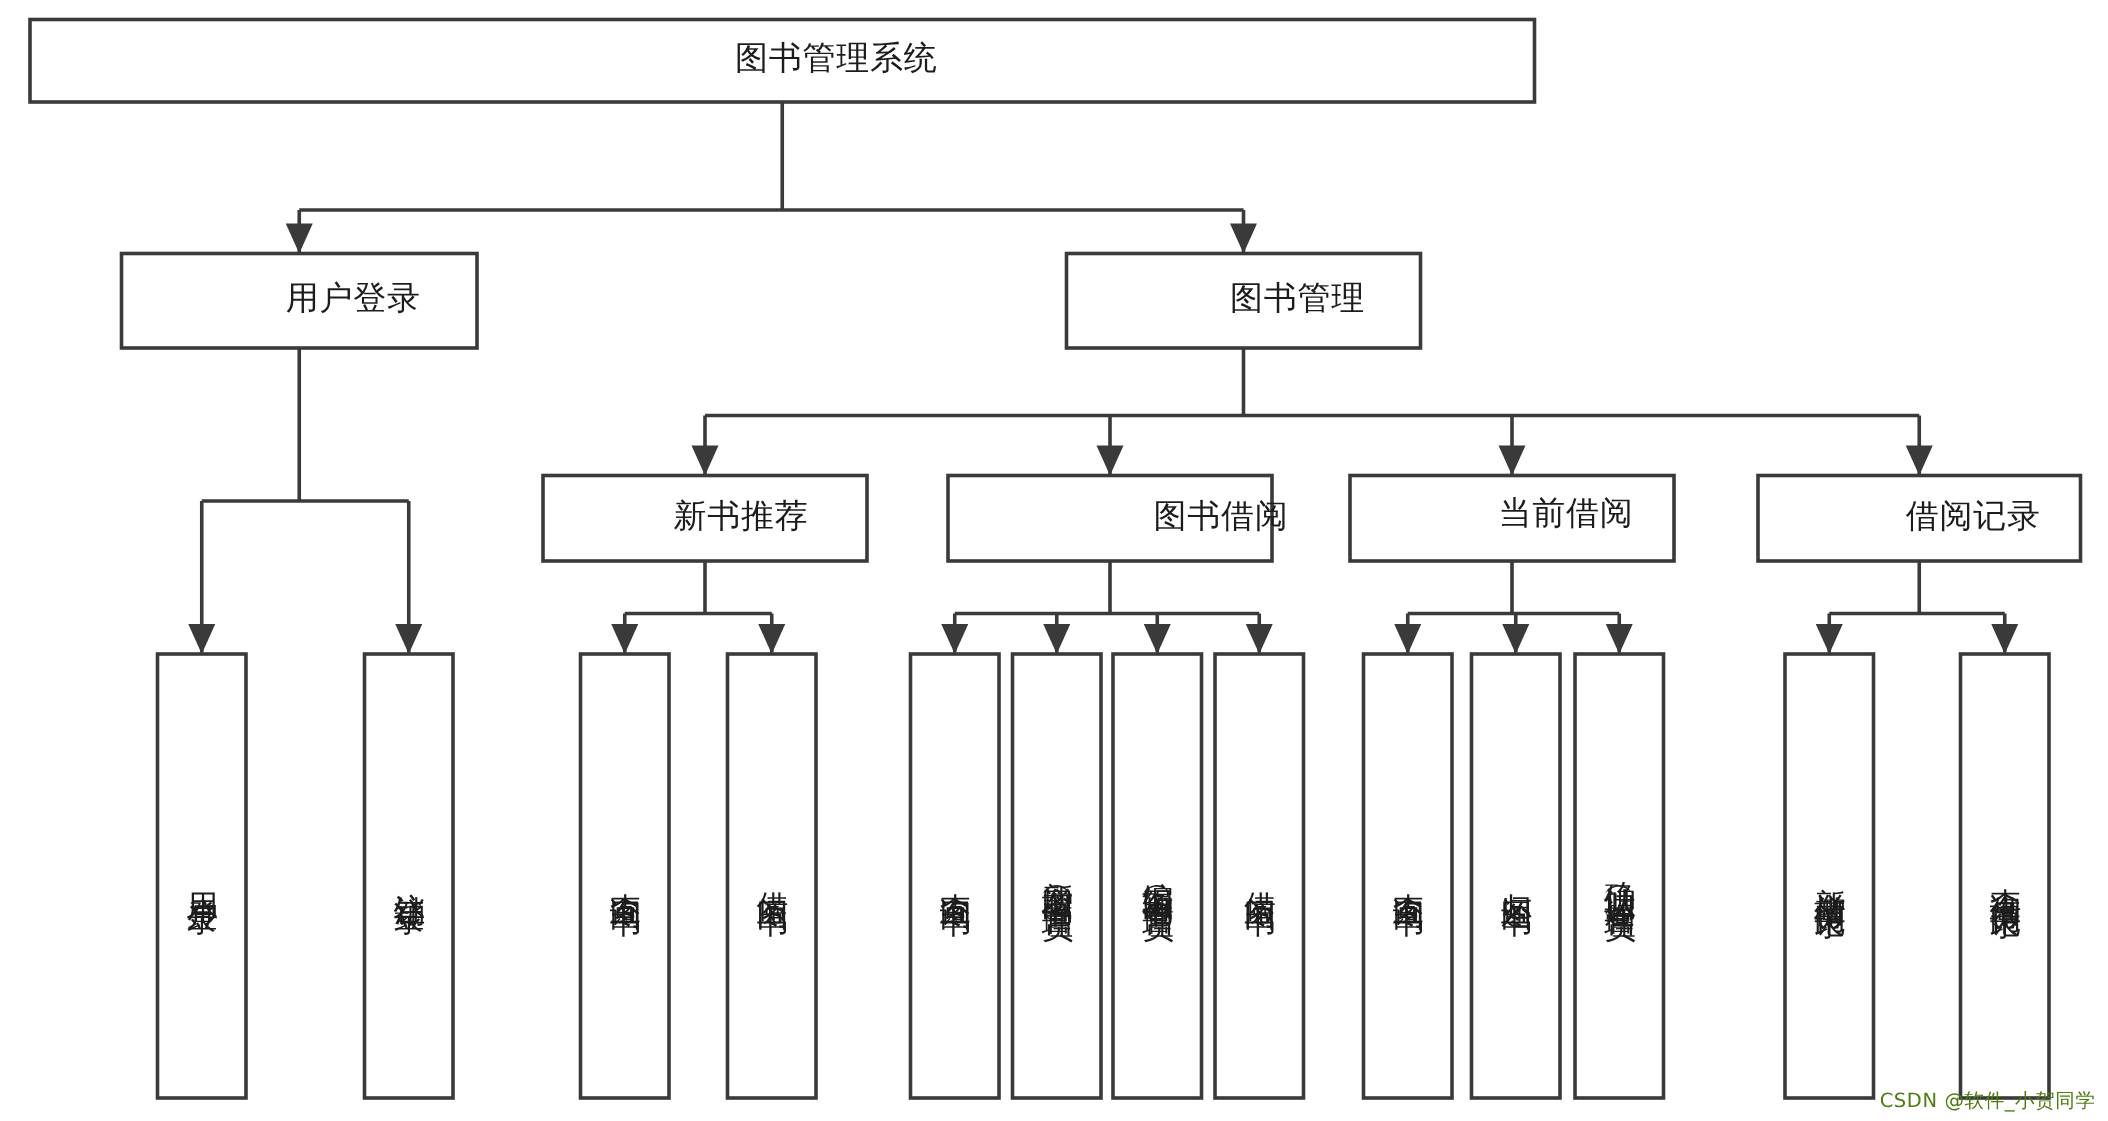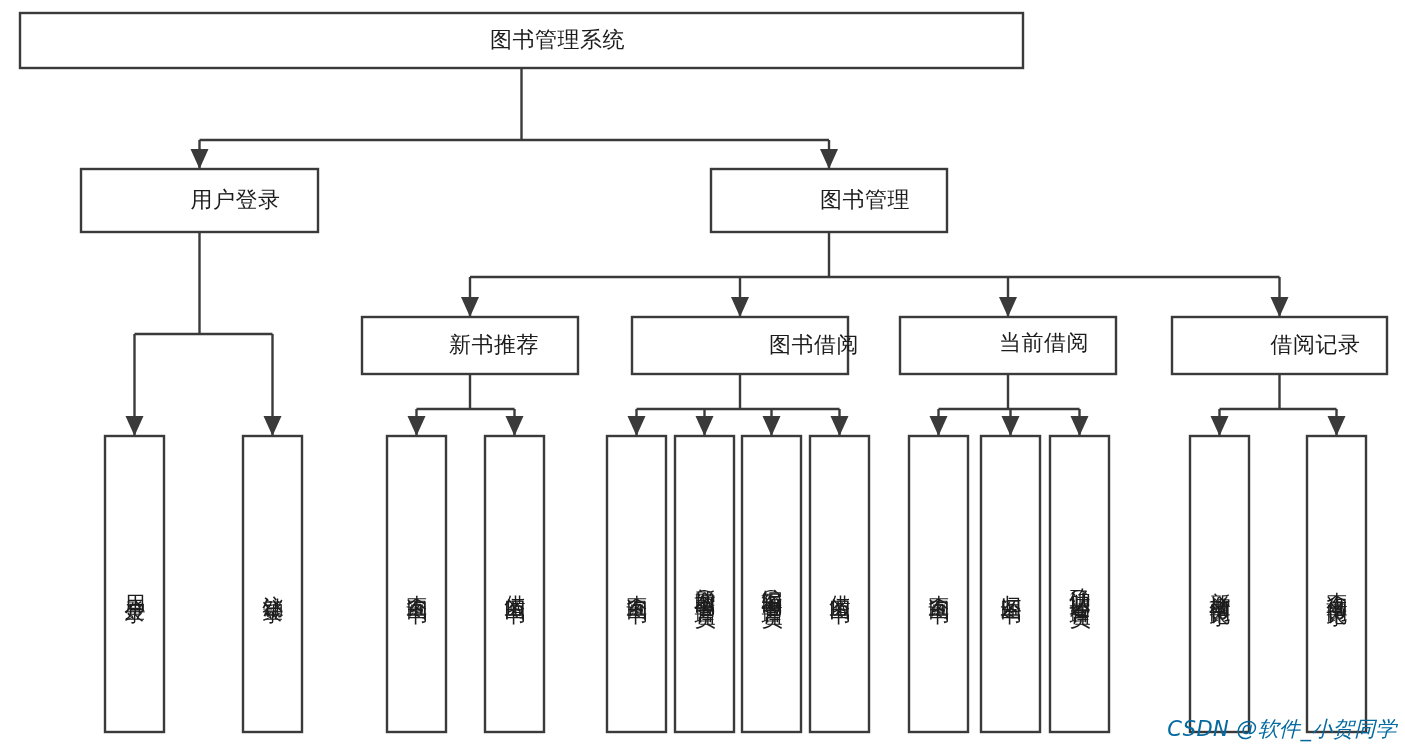--- a/index.html
+++ b/index.html
@@ -58,26 +58,25 @@
     writing-mode: vertical-rl;
     text-orientation: upright;
     font-size: 21px;
     line-height: 1.28;
     letter-spacing: 3px;
   }
   .watermark {
     position: absolute;
     right: 8px;
     bottom: 4px;
-    font-size: 21px;
-    color: #0369a1;
+    font-size: 13px;
+    color: #4d7c0f;
     font-family: "DejaVu Sans", "Liberation Sans", sans-serif;
     letter-spacing: 0.4px;
     white-space: nowrap;
-    font-style: italic;
   }
 </style>
 </head>
 <body>
 
 <div id="diagram-root">
 
   <svg class="diagram-svg" viewBox="0 0 1405 747">
     <g id="connector-layer">
         <path d="M 521.5 68 L 521.5 140" class="connector"></path>

